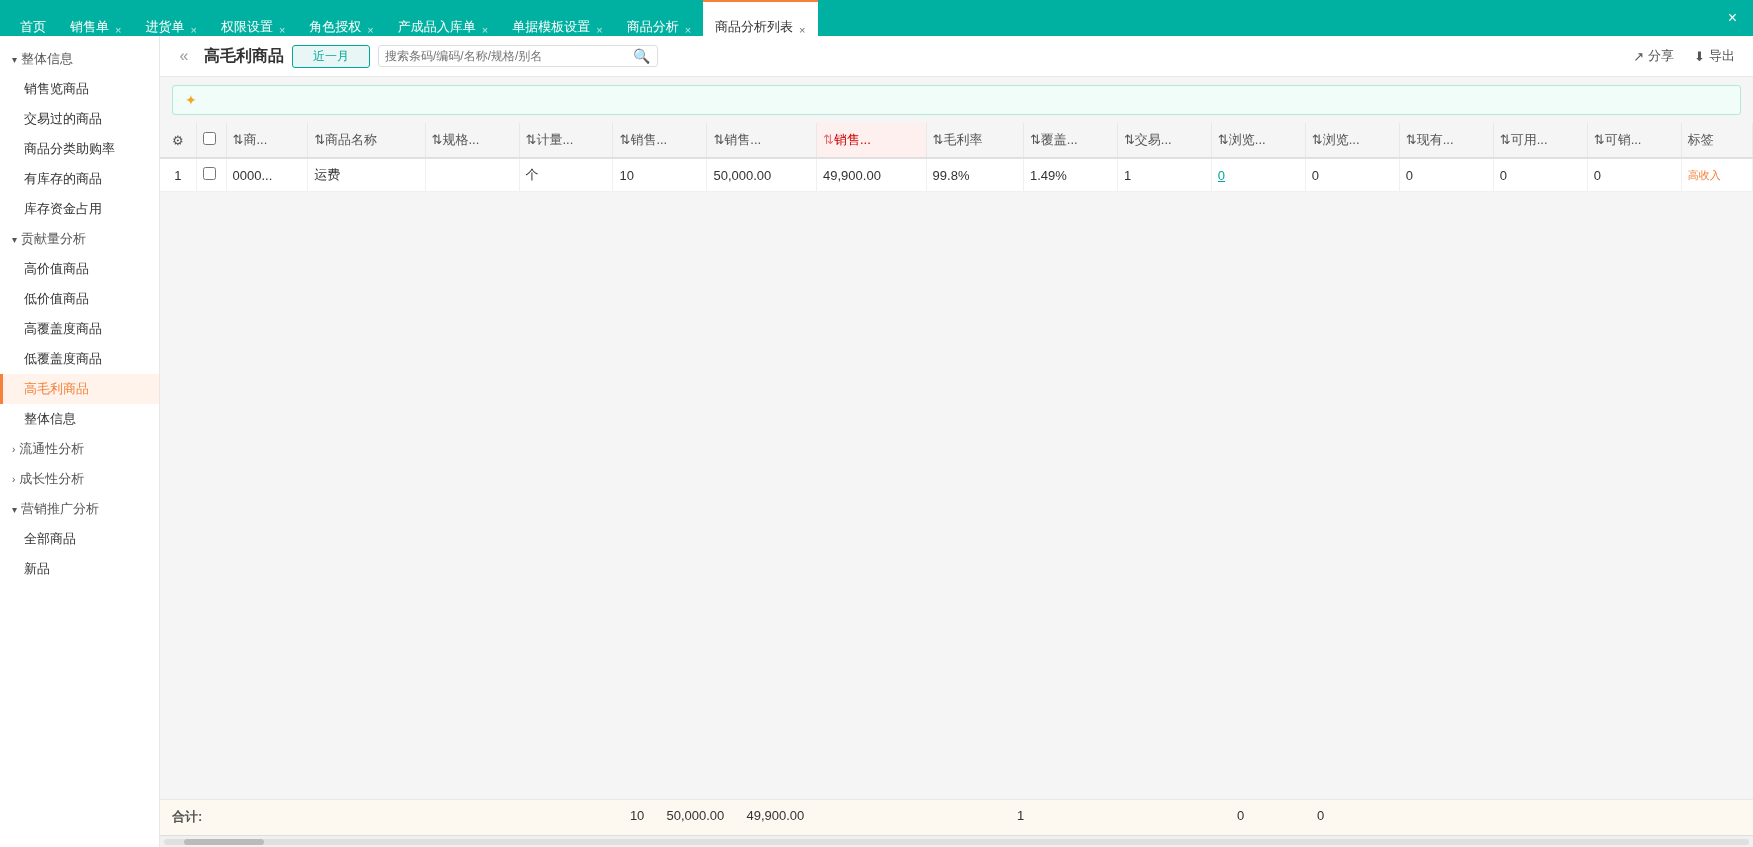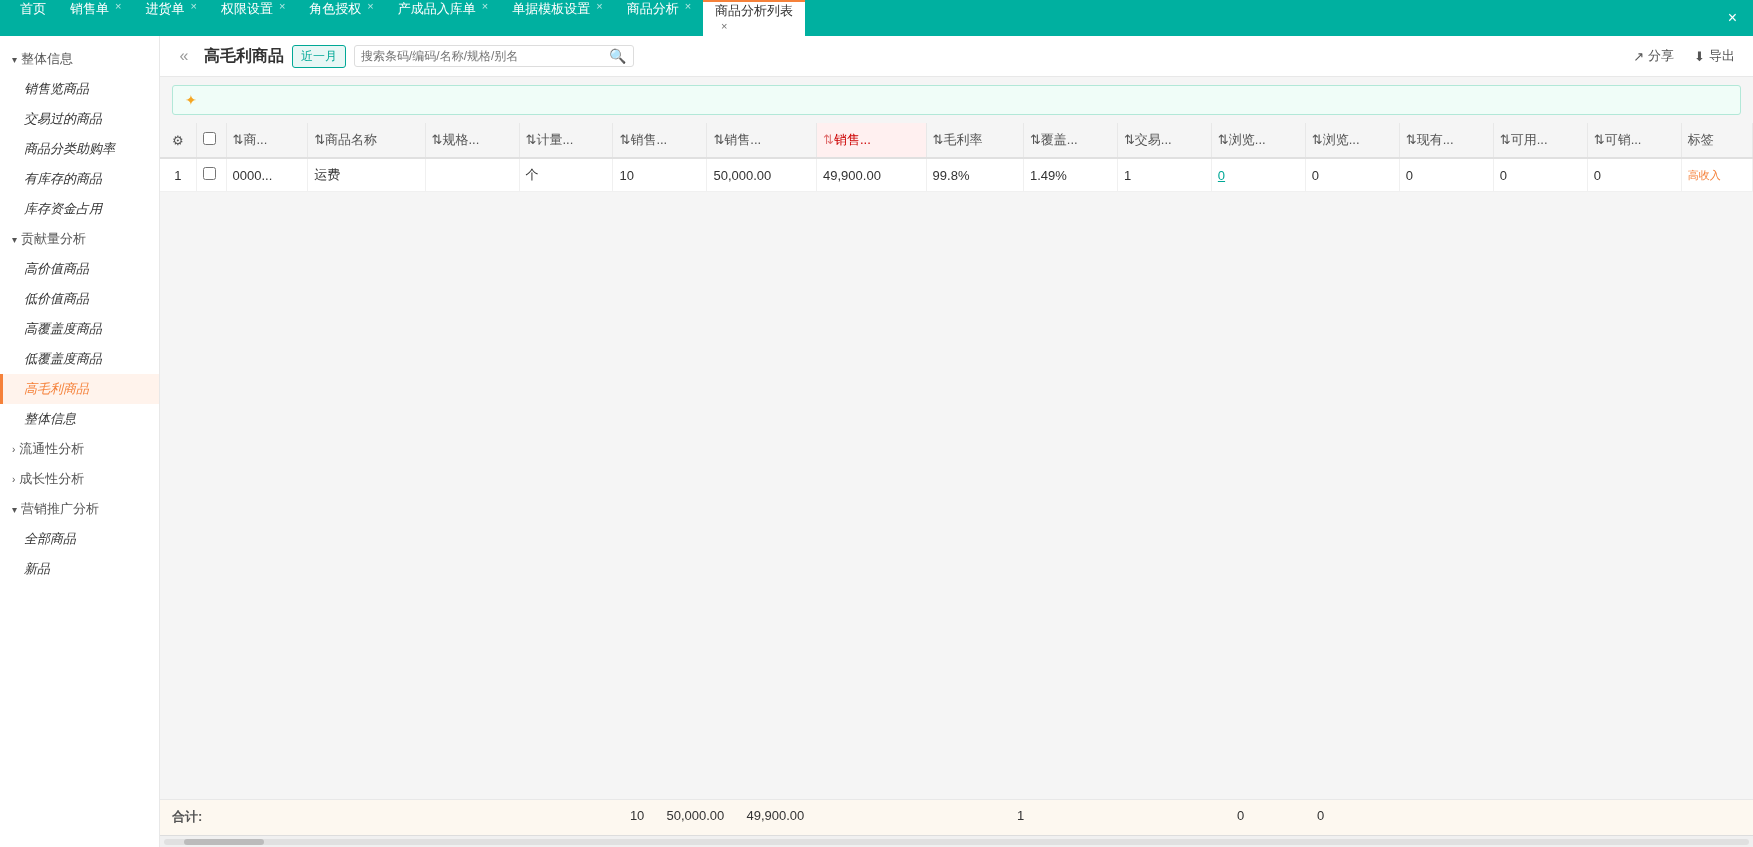--- a/index.html
+++ b/index.html
@@ -10,33 +10,32 @@
       display: flex;
       align-items: center;
       background: #00b0a0;
       height: 36px;
       padding: 0 8px;
       color: #fff;
       flex-shrink: 0;
     }
     .top-nav-item {
       display: flex;
-      align-items: flex-start;
+      align-items: flex-end;
       padding: 0 12px;
       height: 100%;
       cursor: pointer;
       white-space: nowrap;
       font-size: 13px;
       color: #fff;
       position: relative;
     }
     .top-nav-item.active {
       background: #fff;
       color: #333;
-      flex-direction: column;
     }
     .top-nav-item .close-x {
       margin-left: 6px;
       font-size: 11px;
       color: inherit;
       opacity: 0.7;
     }
     .top-nav-item.active .close-x { color: #333; }
     .nav-spacer { flex: 1; }
     .nav-close-btn {
@@ -72,21 +71,20 @@
       cursor: pointer;
       user-select: none;
     }
     .sidebar-group-label .arrow { margin-right: 4px; font-size: 10px; }
     .sidebar-item {
       padding: 6px 12px 6px 24px;
       color: #333;
       cursor: pointer;
       font-size: 12px;
       white-space: nowrap;
-      font-style: italic;
     }
     .sidebar-item.active {
       background: #fff3ec;
       color: #f5813a;
       border-left: 3px solid #f5813a;
       padding-left: 21px;
     }
 
     
     .content-area {
@@ -110,21 +108,21 @@
       font-size: 16px;
       font-weight: bold;
       color: #333;
       white-space: nowrap;
     }
     .period-btn {
       background: #e8f7f5;
       color: #00a896;
       border: 1px solid #00a896;
       border-radius: 3px;
-      padding: 2px 8px;
+      padding: 2px 20px;
       cursor: pointer;
       font-size: 12px;
       white-space: nowrap;
     }
     .search-box {
       display: flex;
       border: 1px solid #ddd;
       border-radius: 3px;
       padding: 2px 6px;
       background: #fff;

